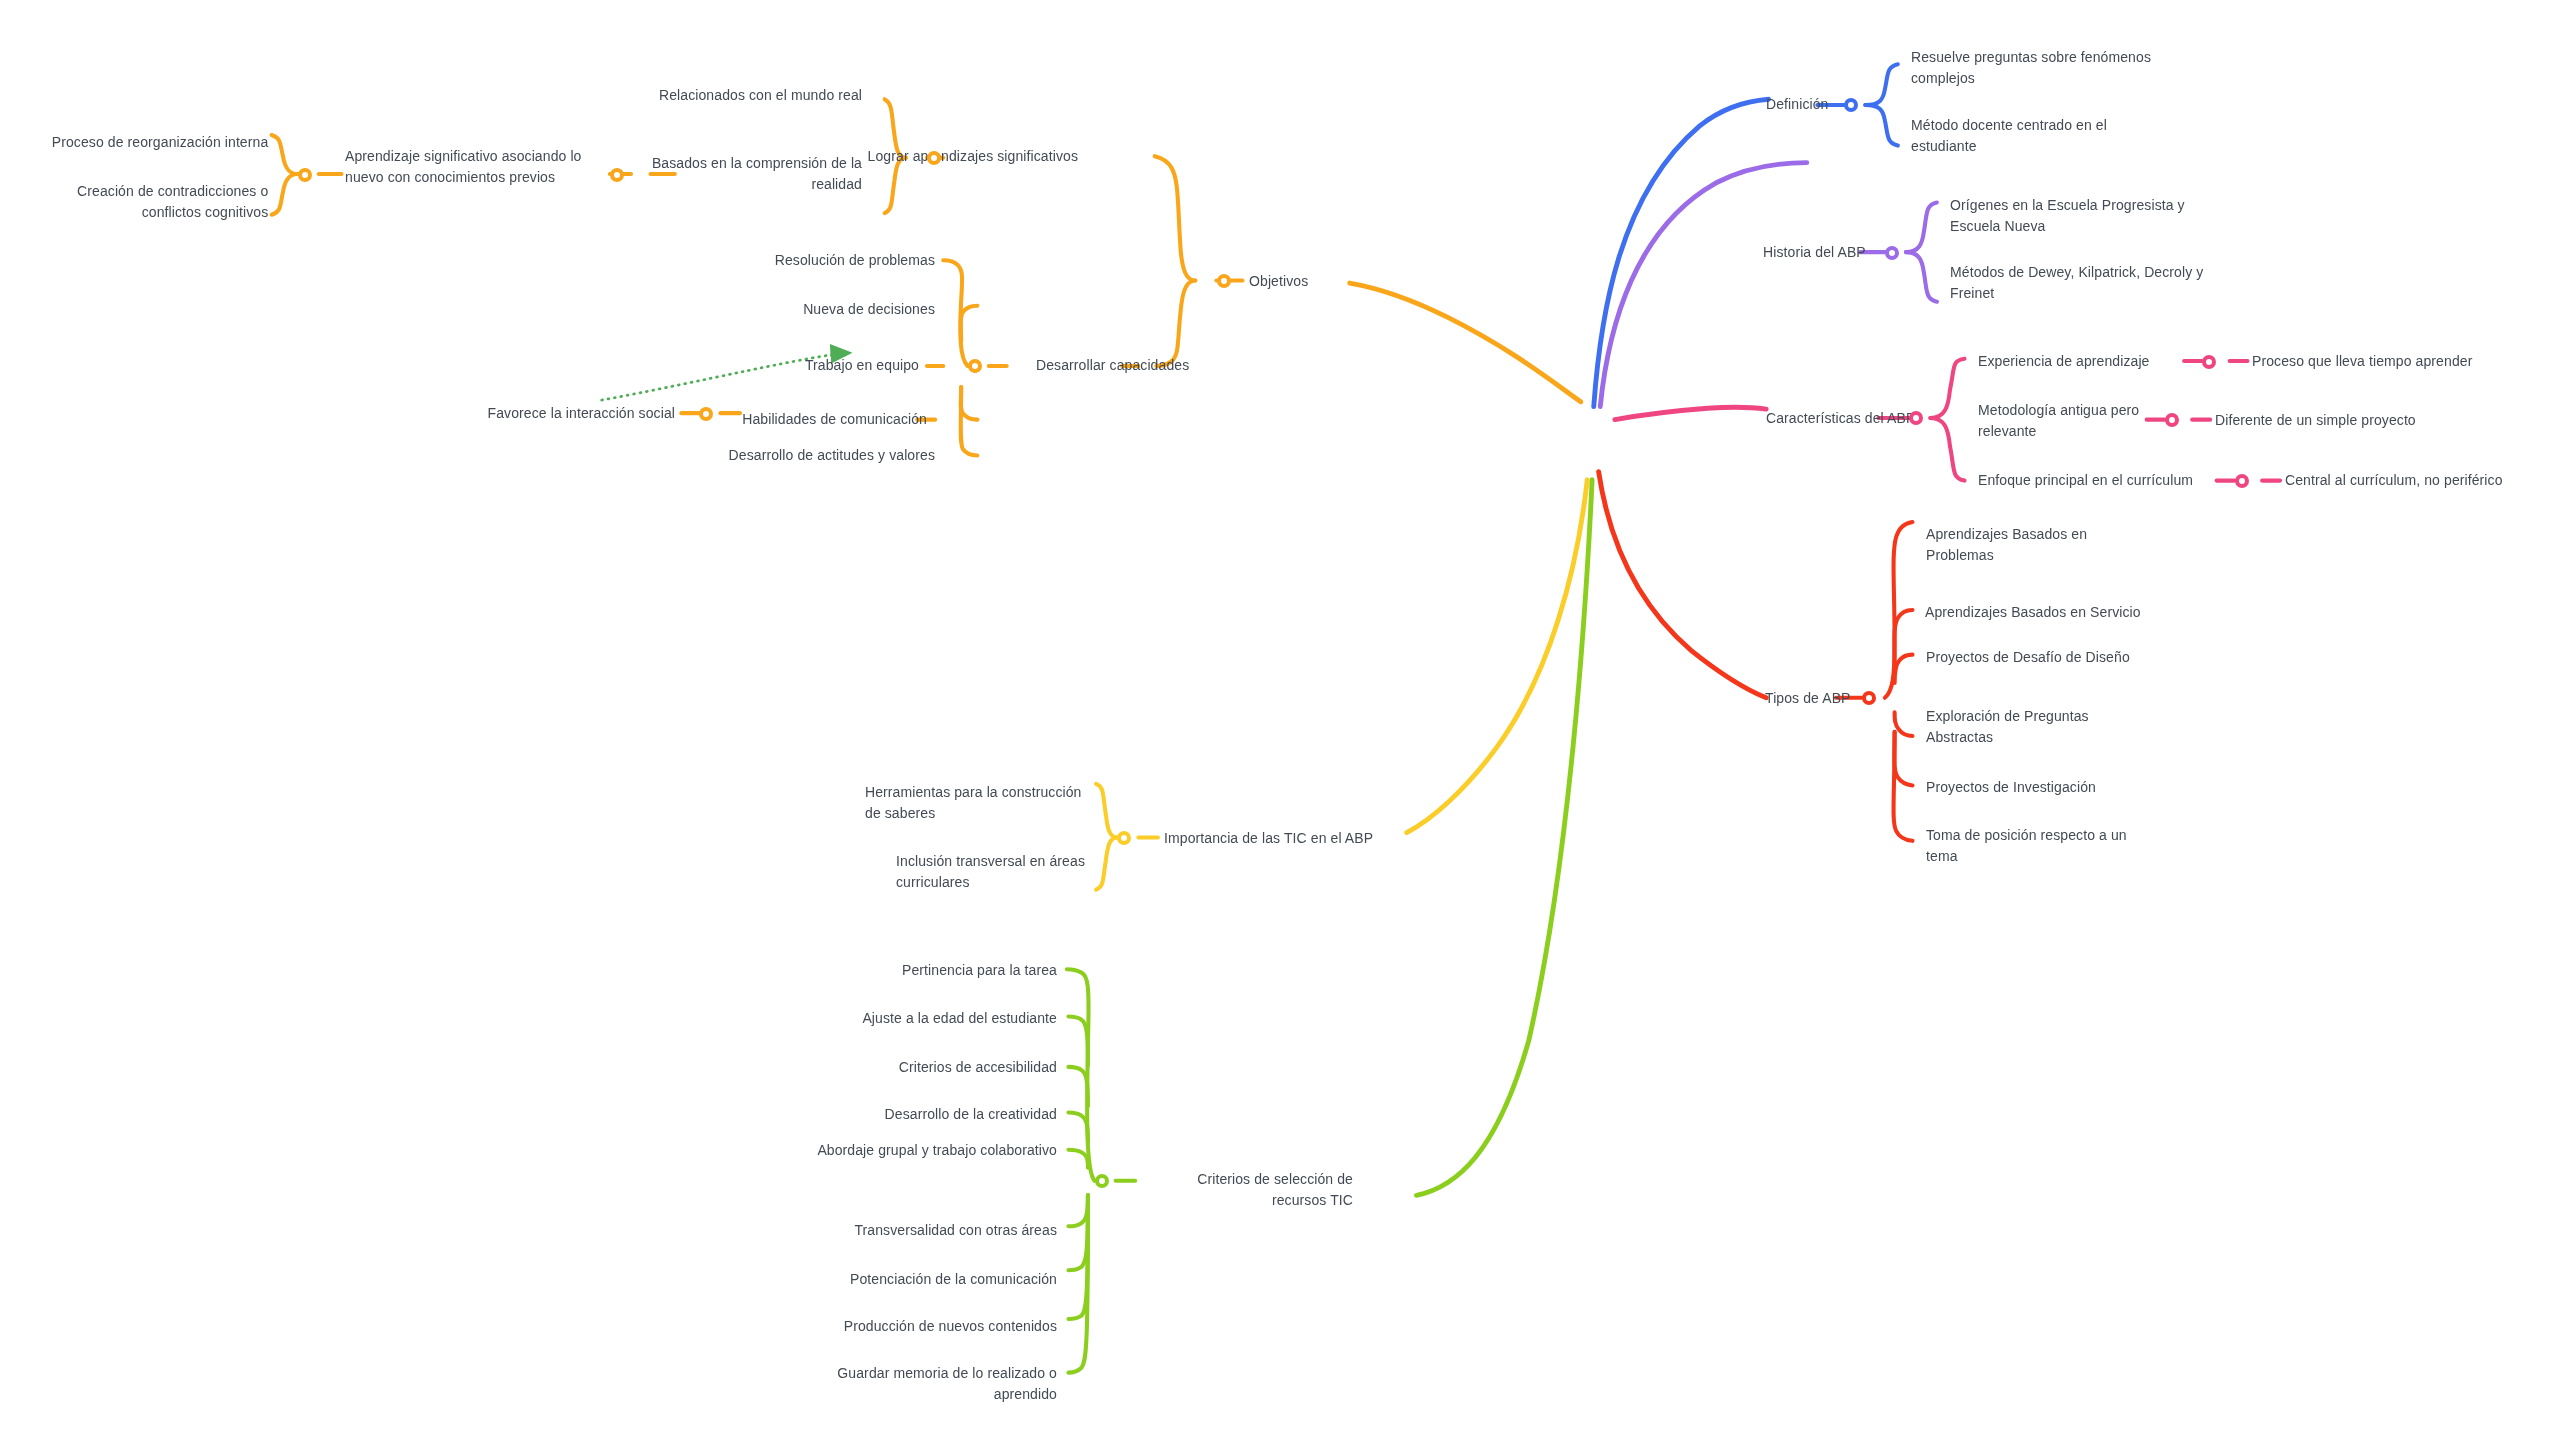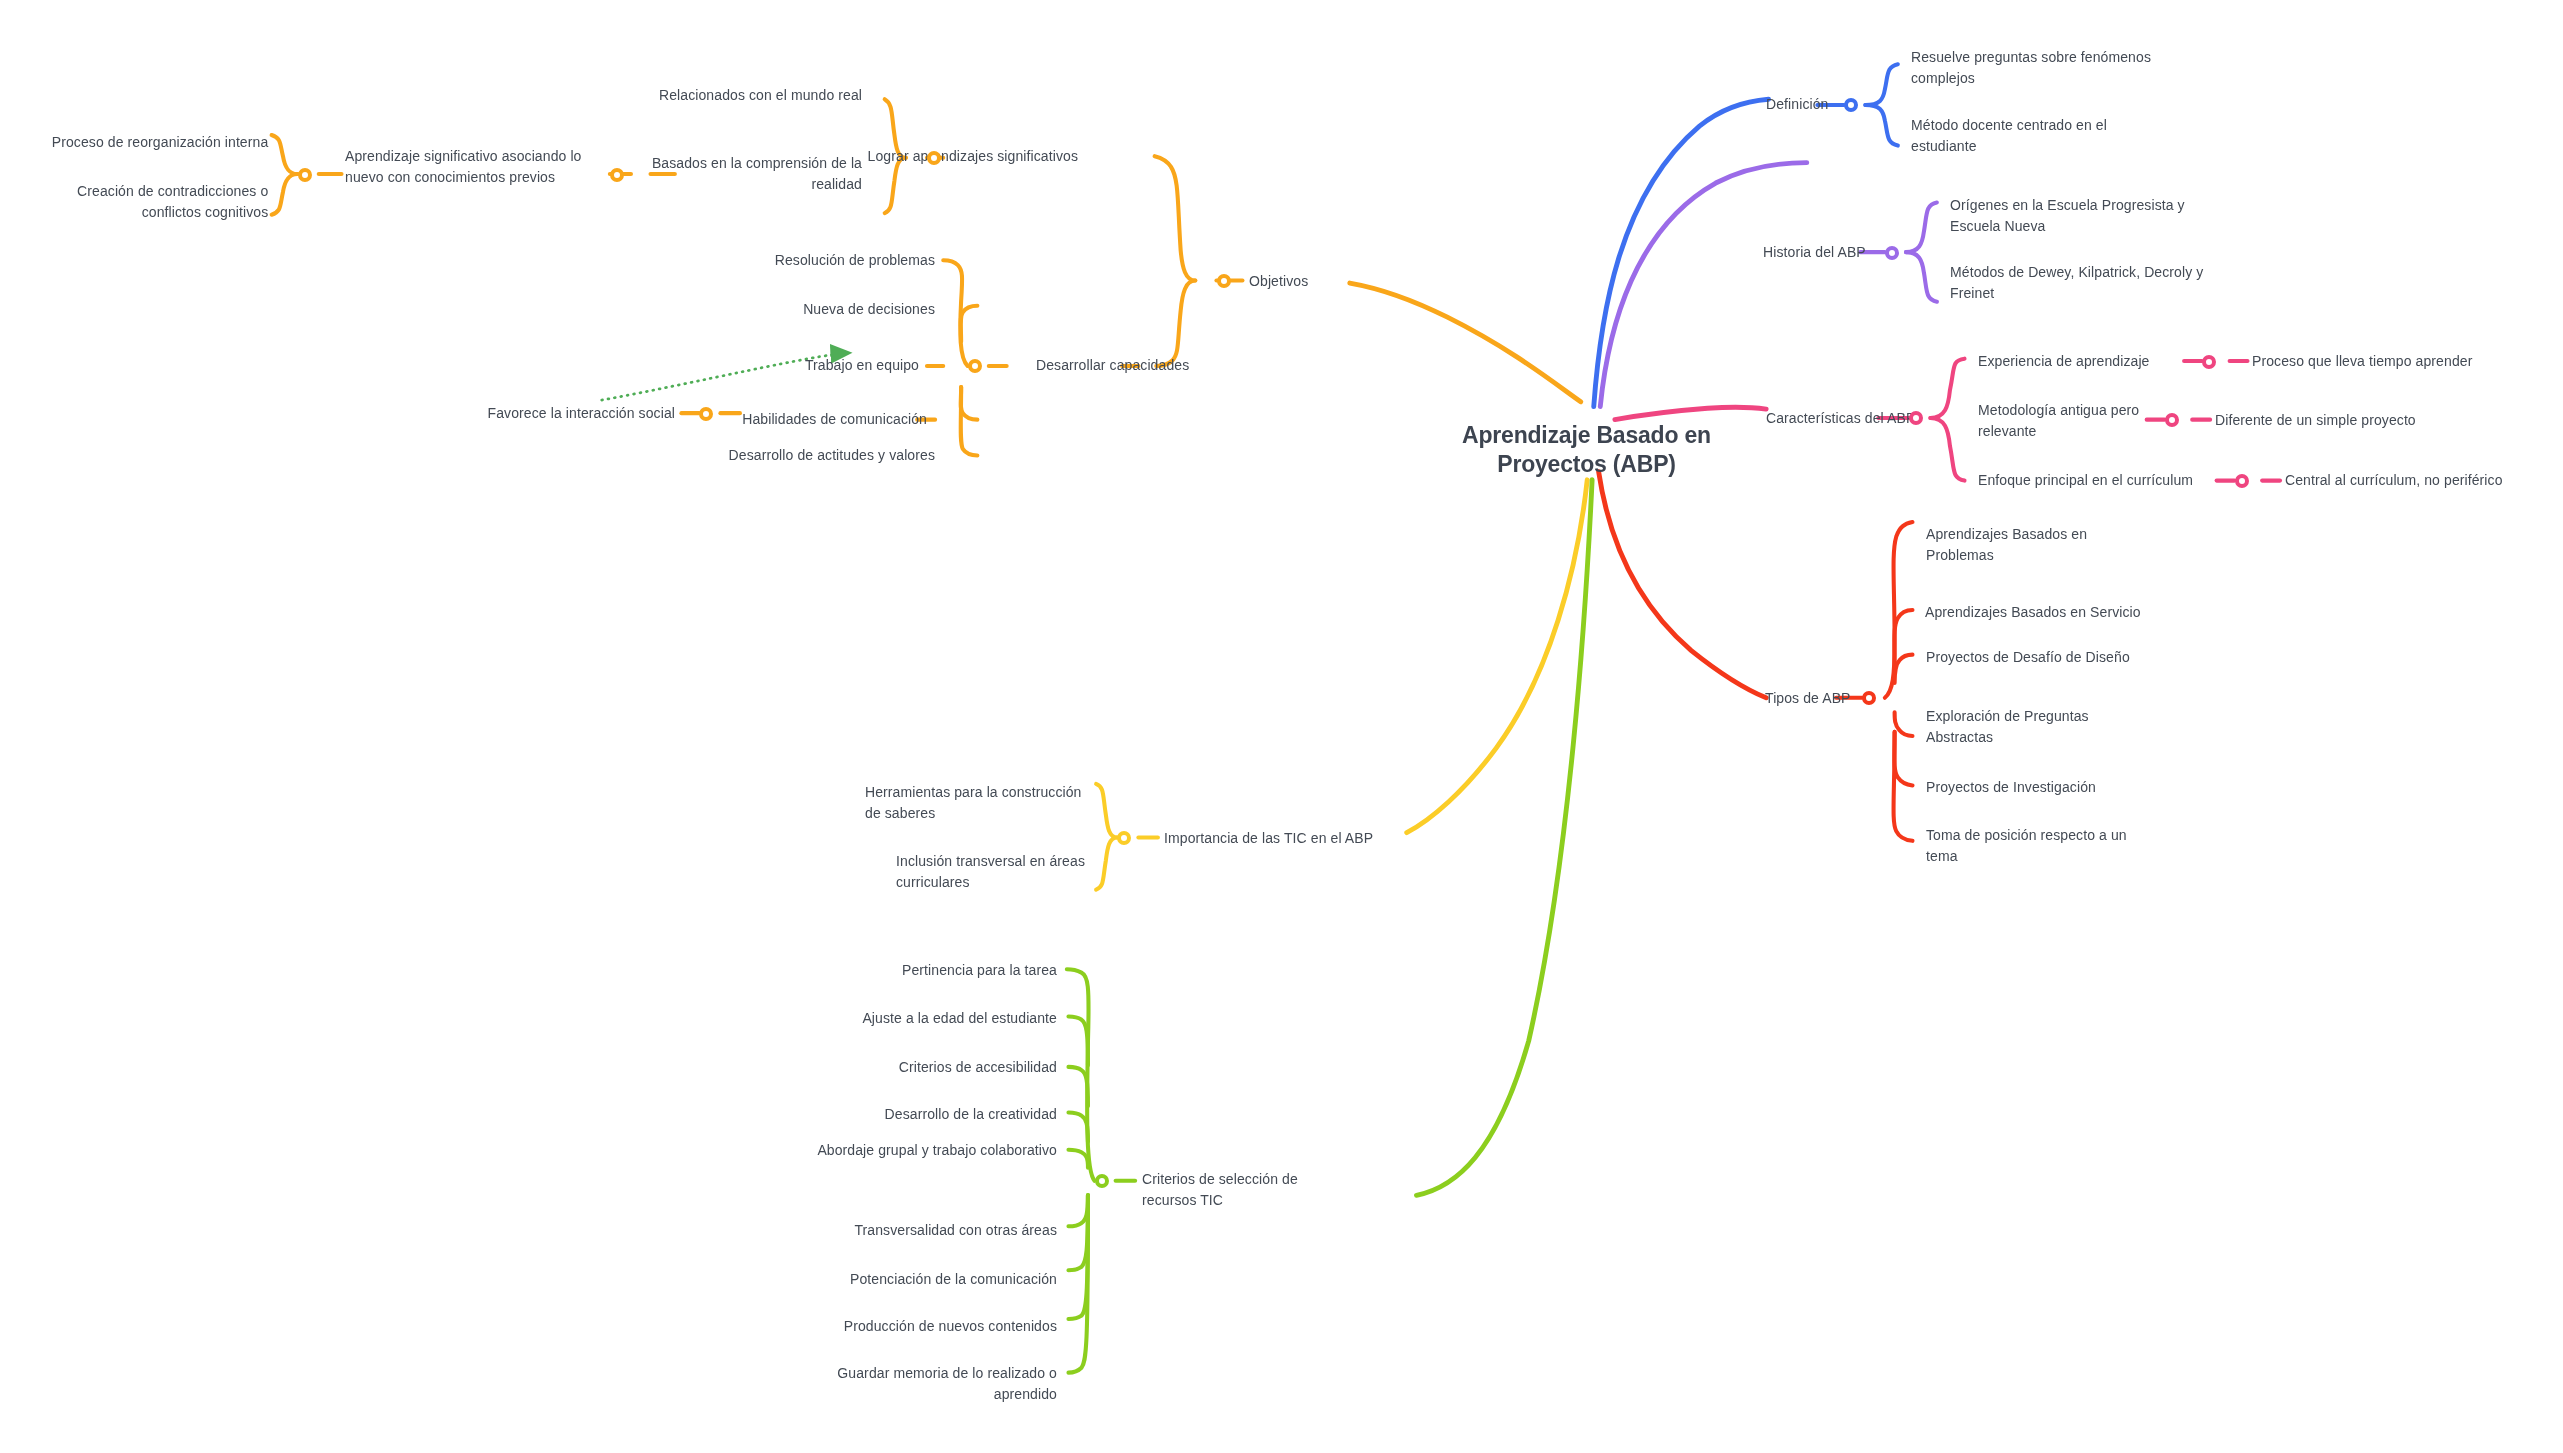--- a/index.html
+++ b/index.html
@@ -106,23 +106,20 @@
       <path d="M1338,1436 C1338,1424 1336,1420 1330,1417 C1326,1415 1320,1414 1314,1414" stroke="#8CCE1E" stroke-width="5"></path>
       <path d="M1338,1470 C1338,1492 1336,1500 1330,1504 C1326,1507 1320,1508 1314,1508" stroke="#8CCE1E" stroke-width="5"></path>
       <path d="M1338,1470 C1338,1540 1336,1552 1330,1558 C1326,1561 1320,1562 1314,1562" stroke="#8CCE1E" stroke-width="5"></path>
       <path d="M1338,1470 C1338,1598 1336,1612 1330,1618 C1326,1621 1320,1622 1314,1622" stroke="#8CCE1E" stroke-width="5"></path>
       <path d="M1338,1470 C1338,1658 1336,1674 1330,1682 C1326,1686 1320,1688 1314,1688" stroke="#8CCE1E" stroke-width="5"></path>
 
       <path d="M740,492 C860,470 1000,436 1045,434" stroke="#4FAD56" stroke-width="3.4" stroke-dasharray="1 7" stroke-linecap="round" marker-end="url(#arrowGreen)"></path>
     </g>
   </svg>
 
-  <div class="root" style="left:1436px;top:421px;width:301px;">
-    <span>Aprendizaje Basado en Proyectos (ABP)</span>
-  </div>
 
   <div class="node l" style="left:1766px;top:94px;width:98px;">
     <span>Definición</span>
   </div>
   <div class="dot" style="left:1844px;top:98px;width:14px;height:14px;border:4.1px solid #3D6FF0;"></div>
 
   <div class="node l" style="left:1911px;top:47px;width:244px;">
     <span>Resuelve preguntas sobre fenómenos complejos</span>
   </div>
   <div class="node l" style="left:1911px;top:115px;width:244px;">
@@ -254,21 +251,21 @@
   </div>
   <div class="dot" style="left:1117px;top:831px;width:14px;height:14px;border:4.1px solid #FBCD28;"></div>
 
   <div class="node l" style="left:865px;top:782px;width:236px;">
     <span>Herramientas para la construcción de saberes</span>
   </div>
   <div class="node l" style="left:896px;top:851px;width:211px;">
     <span>Inclusión transversal en áreas curriculares</span>
   </div>
 
-  <div class="node l" style="left:1142px;top:1169px;width:211px;">
+  <div class="node l" style="left:1142px;top:1169px;width:211px;text-align:right;">
     <span>Criterios de selección de recursos TIC</span>
   </div>
   <div class="dot" style="left:1095px;top:1174px;width:14px;height:14px;border:4.1px solid #8CCE1E;"></div>
 
   <div class="node r" style="left:781px;top:960px;width:276px;">
     <span>Pertinencia para la tarea</span>
   </div>
   <div class="node r" style="left:781px;top:1008px;width:276px;">
     <span>Ajuste a la edad del estudiante</span>
   </div>

